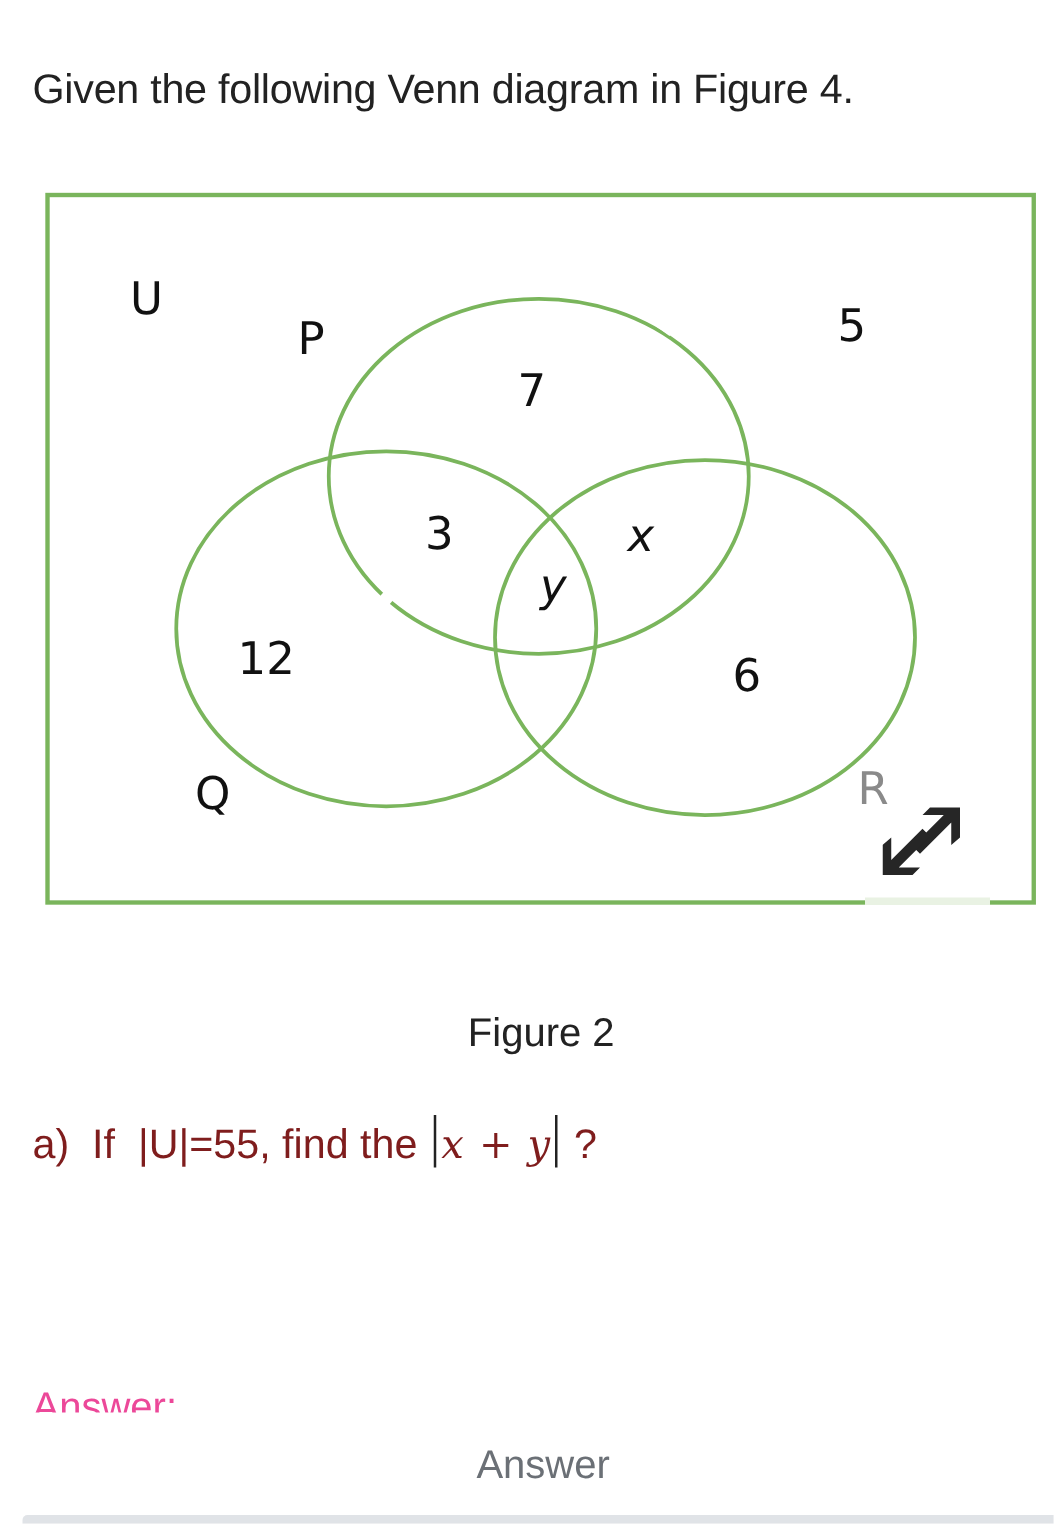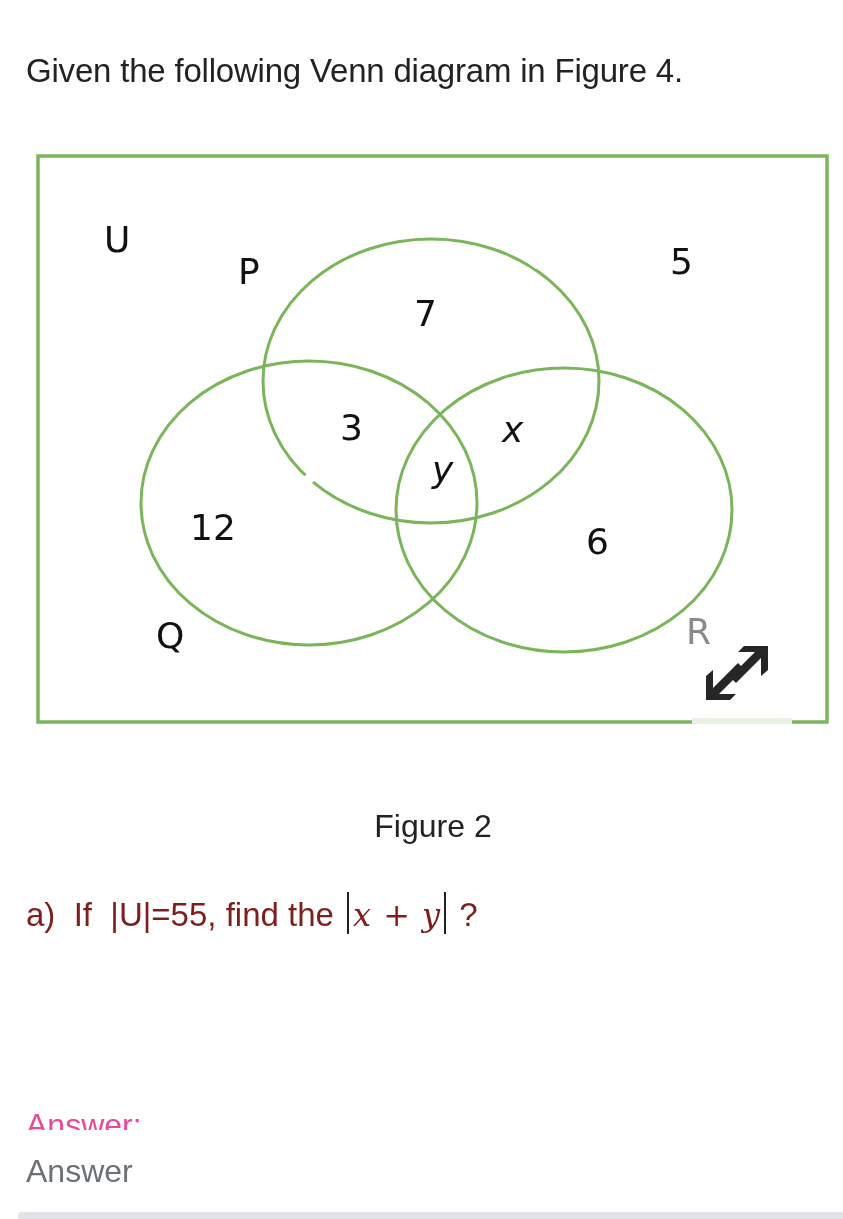--- a/index.html
+++ b/index.html
@@ -9,21 +9,21 @@
     .figure-wrap svg { position: absolute; left: 0; top: 0; }
     .lbl { position: absolute; font-family: "DejaVu Sans", sans-serif; font-size: 36px; color: #111; line-height: 1; }
     .lbl.italic { font-style: italic; font-family: "DejaVu Sans", sans-serif; }
     .lbl.grey { color: #8a8a8a; }
     .caption { position: absolute; left: 0; width: 866px; top: 808px; text-align: center; font-size: 32px; color: #222; }
     .question { position: absolute; left: 26px; top: 892px; font-size: 33px; color: #7f1d1d; white-space: pre; text-align: right; }
     .question .math { font-family: "DejaVu Serif", serif; font-style: italic; font-size: 32px; }
     .question .bar { display: inline-block; width: 2px; height: 42px; background: #222; vertical-align: -8px; margin: 0 4px; }
     .question .plus { font-style: normal; margin: 0 12px; }
     .answer-label { position: absolute; left: 26px; top: 1076px; font-size: 32px; color: #ec4899; margin-top: 31px; }
-    .answer-input { position: absolute; left: 0; top: 1130px; width: 843px; height: 82px; border: none; outline: none; background: #fff; font-family: "Liberation Sans", sans-serif; font-size: 32px; padding: 0 0 0 26px; box-sizing: border-box; color: #222; }
+    .answer-input { position: absolute; left: 0; top: 1130px; width: 843px; height: 82px; border: none; outline: none; background: #fff; font-family: "Liberation Sans", sans-serif; font-size: 32px; padding: 0 0 0 26px; box-sizing: border-box; color: #222; text-align: center; }
     .answer-input::placeholder { color: #6b7076; }
     .answer-underline { position: absolute; left: 18px; top: 1212px; width: 825px; height: 7px; background: #e0e3e7; border-radius: 4px 0 0 0; }
     .expand-btn { position: absolute; left: 706px; top: 642px; width: 62px; width: 62px; height: 62px; cursor: pointer; }
   </style>
 </head>
 <body>
 
 <div class="intro">Given the following Venn diagram in Figure 4.</div>
 
 <div class="figure-wrap">

